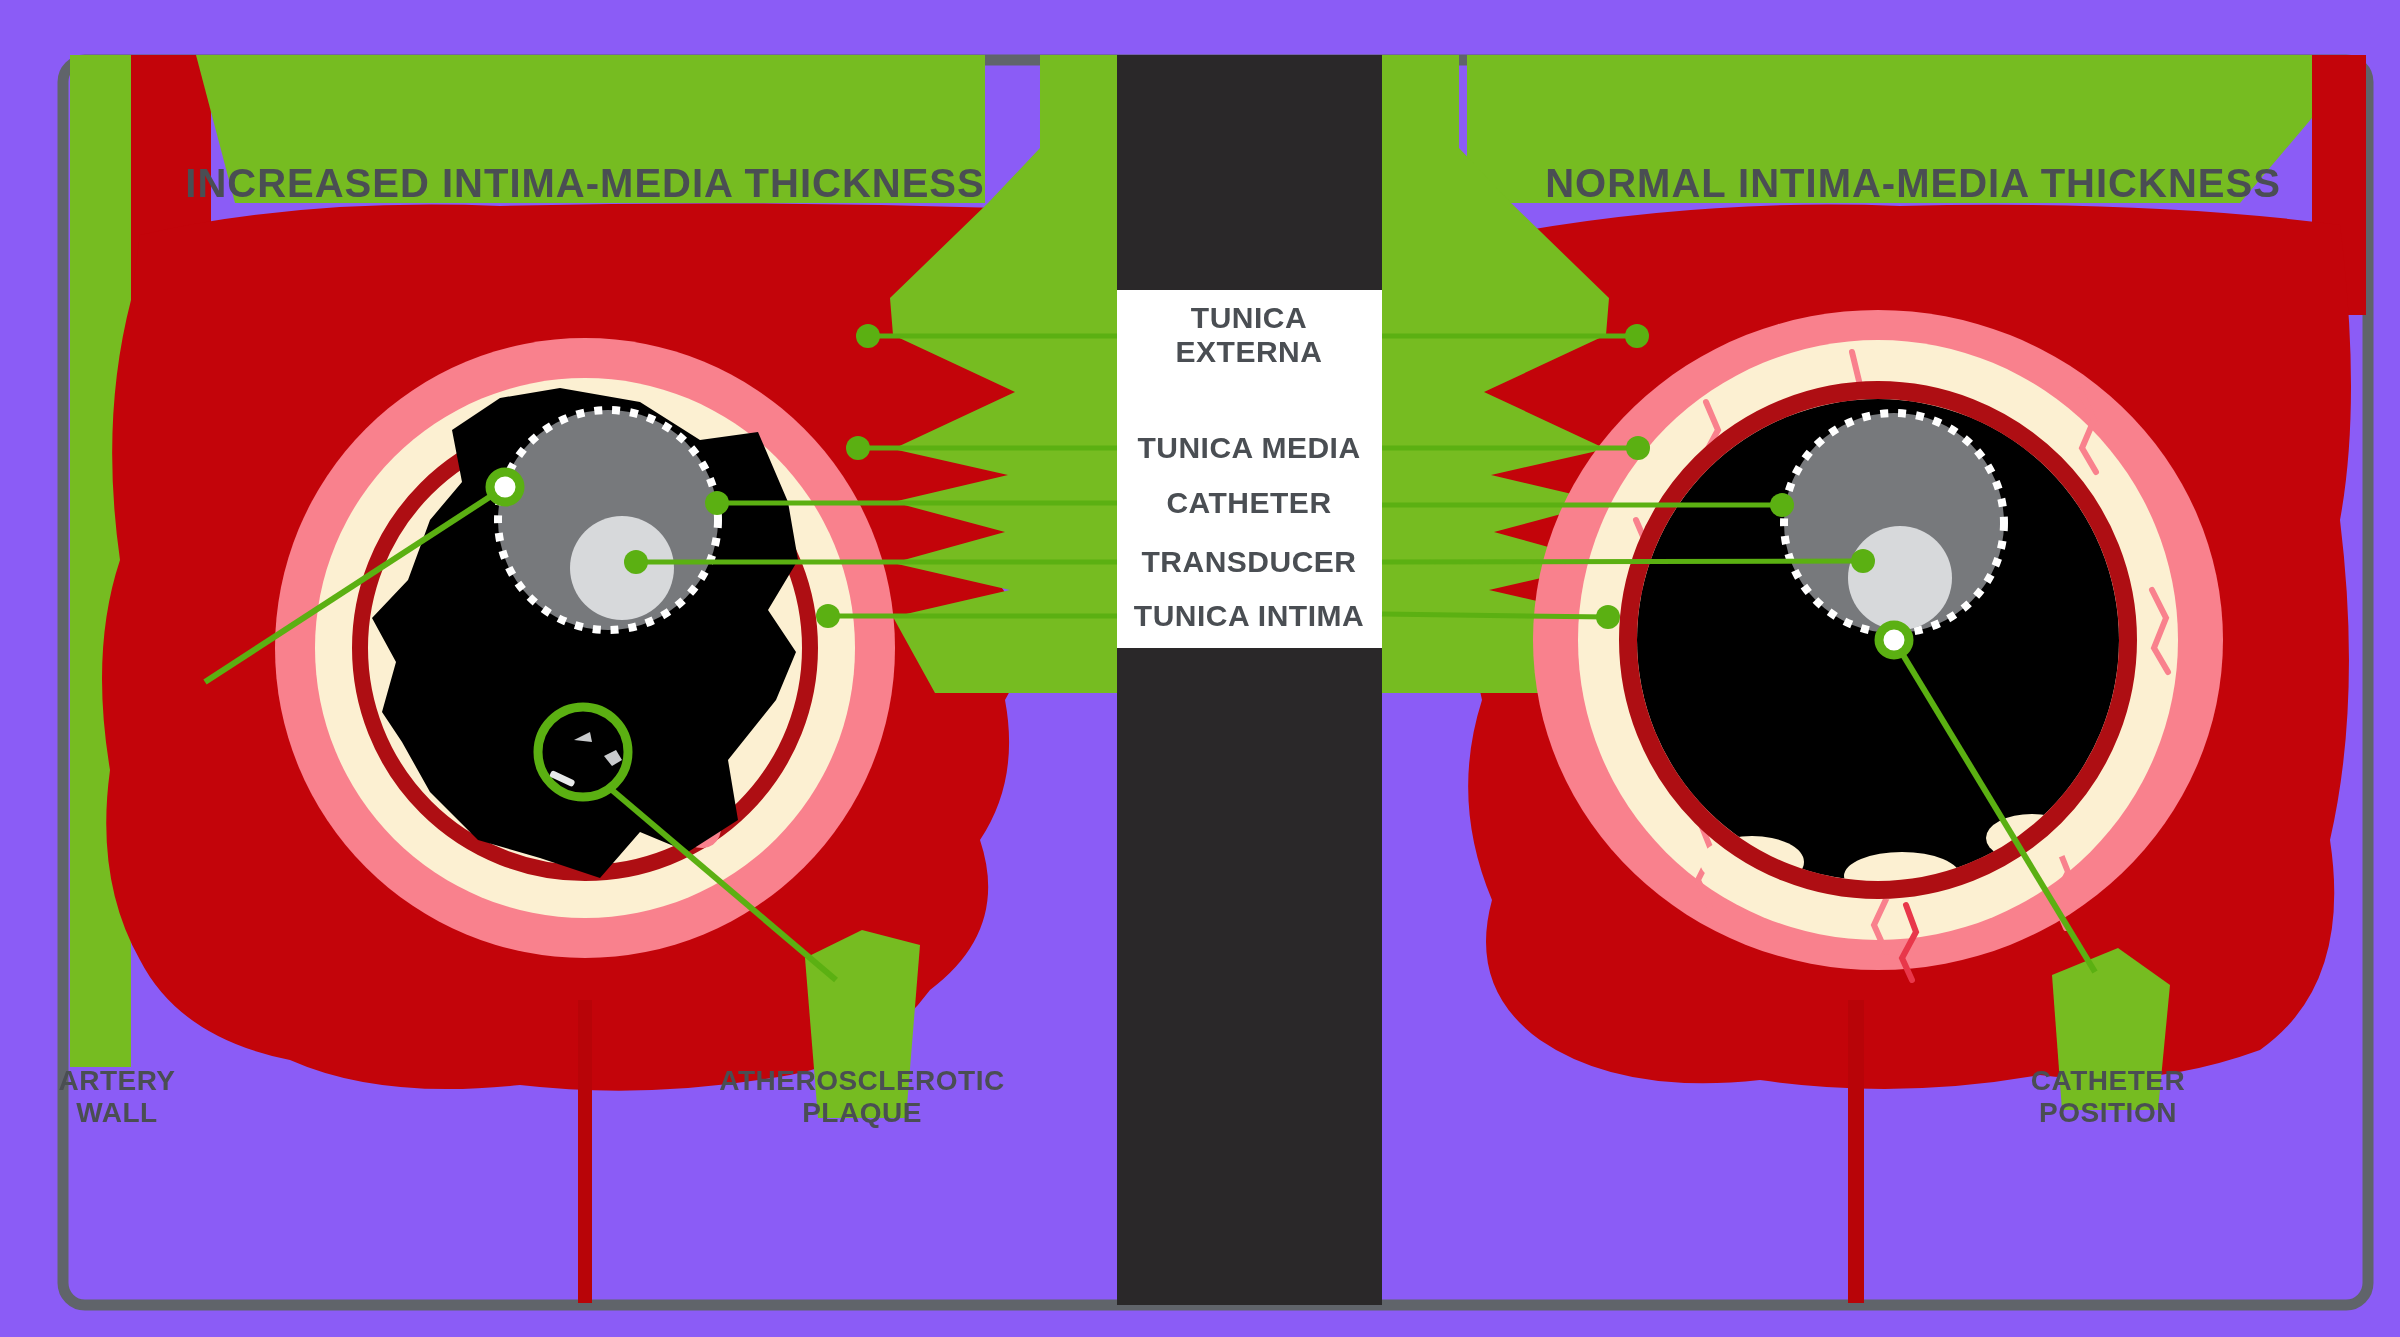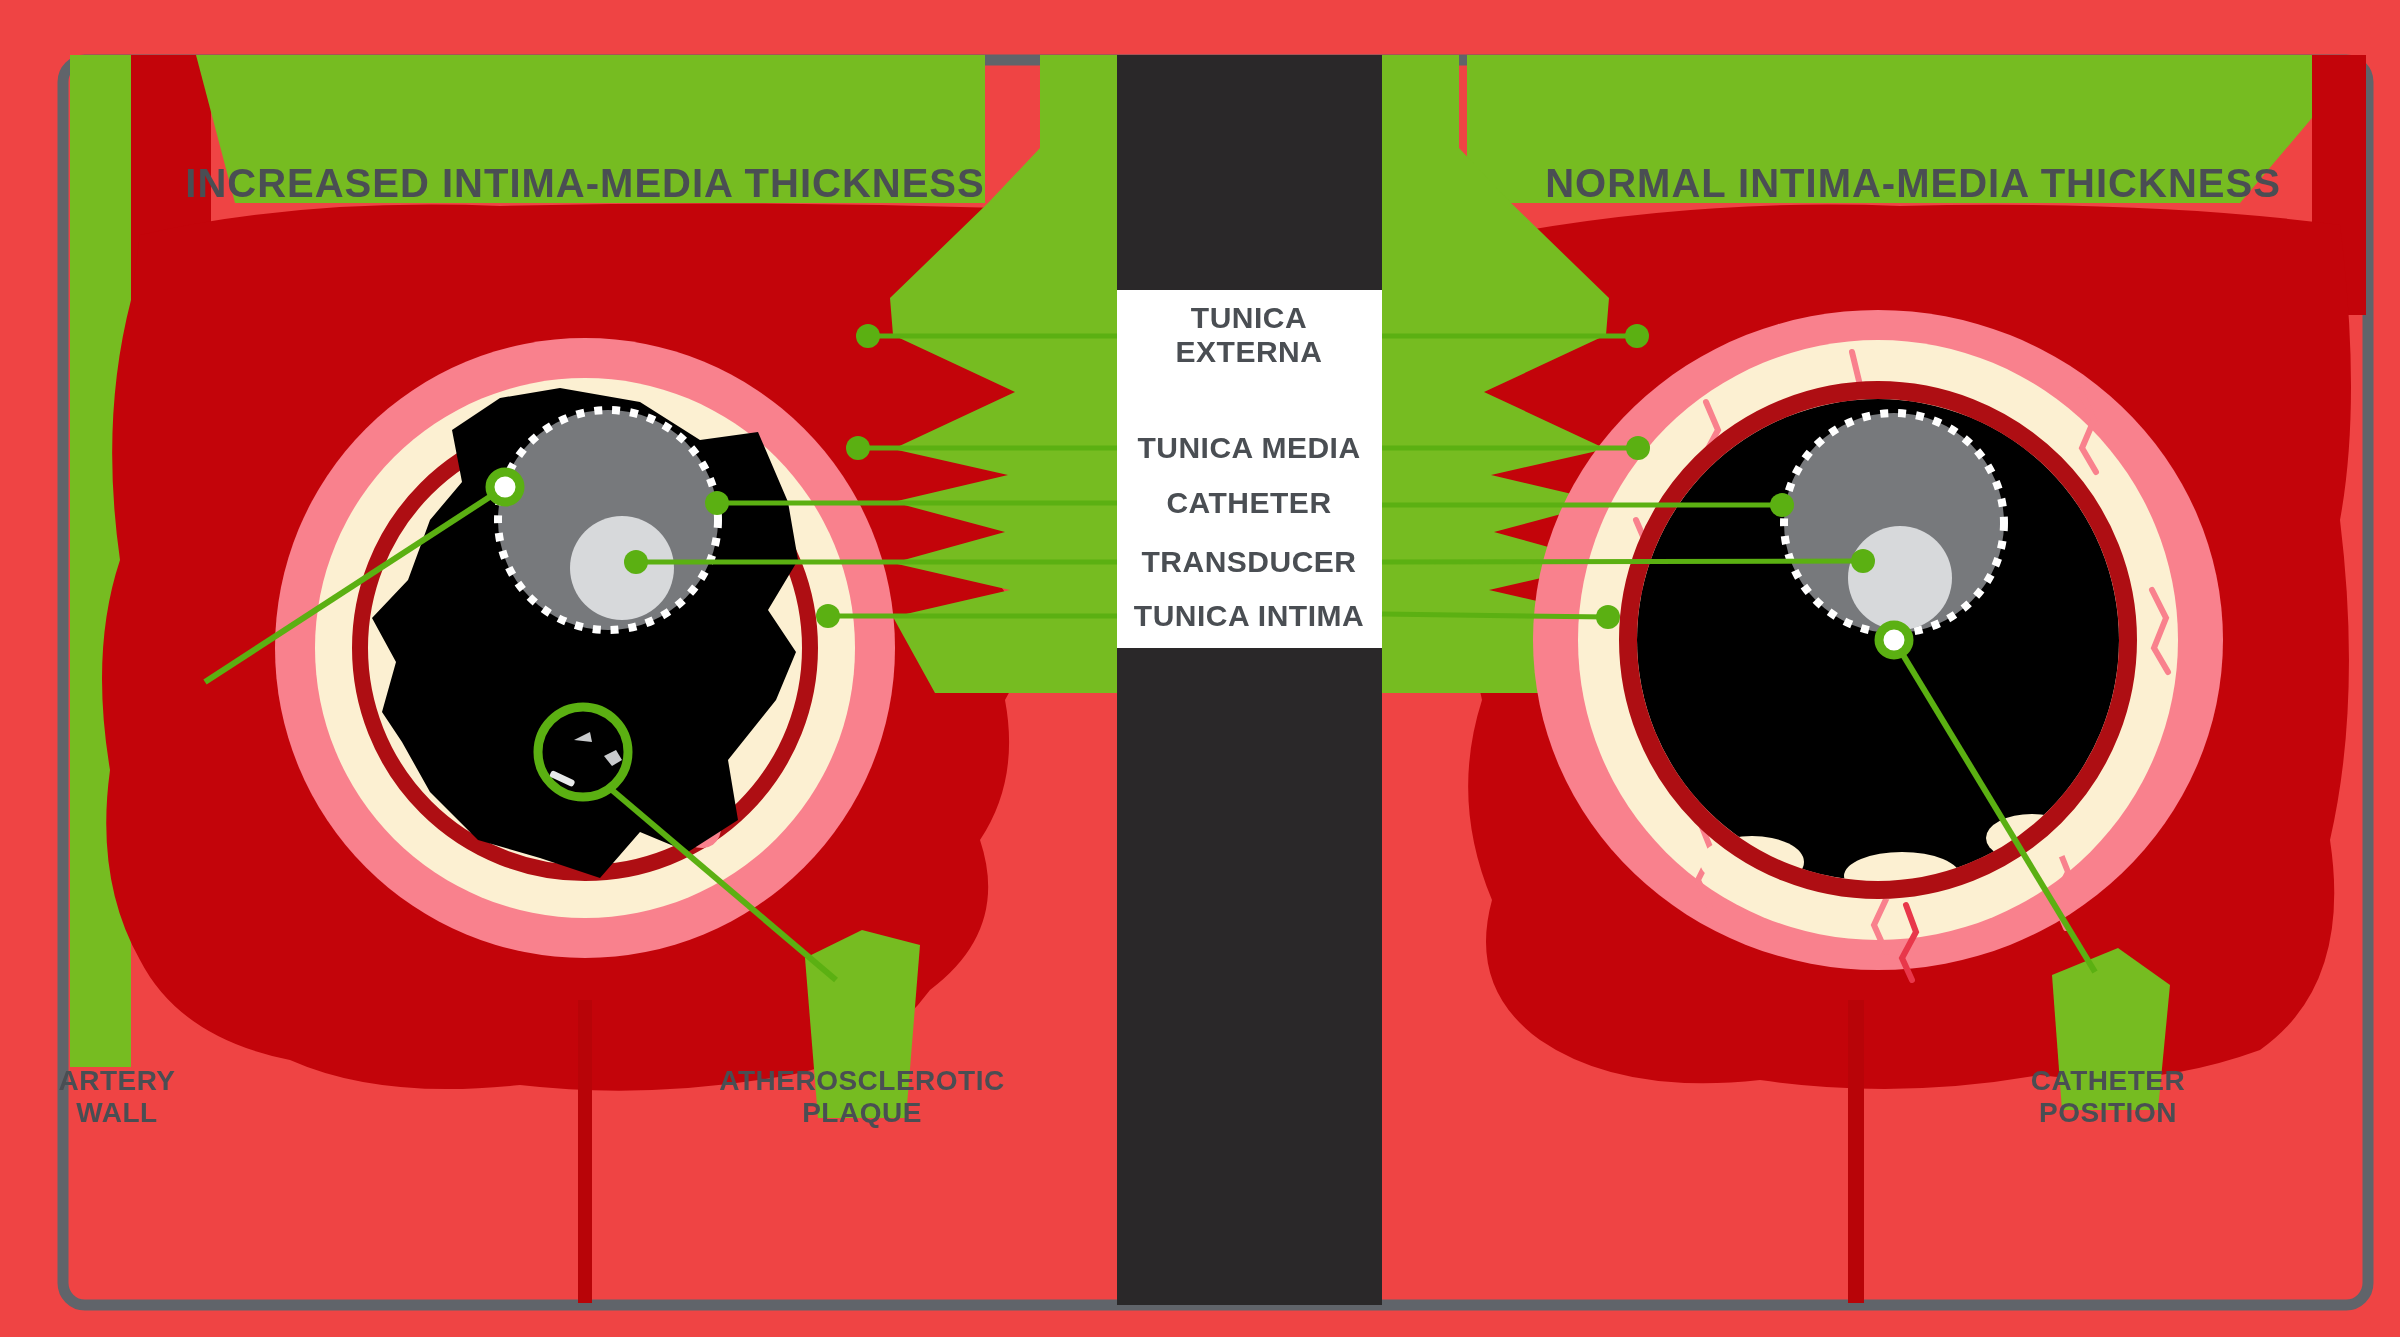--- a/index.html
+++ b/index.html
@@ -1,16 +1,16 @@
 <!DOCTYPE html>
 <html><head>
 <meta charset="utf-8">
 <style>
   html,body{margin:0;padding:0;background:#ffffff;}
-  .stage{position:relative;width:2400px;height:1337px;background:#ef4444;overflow:hidden;
+  .stage{position:relative;width:2400px;height:1337px;background:#8b5cf6;overflow:hidden;
          font-family:"Liberation Sans", sans-serif;}
   svg{position:absolute;left:0;top:0;}
   text{font-family:"Liberation Sans", sans-serif;font-weight:bold;}
   .title-text{font-size:40px;letter-spacing:1px;}
   .label-text{font-size:30px;letter-spacing:.5px;}
   .caption-text{font-size:28px;letter-spacing:.5px;}
 </style>
 </head>
 <body>
 

